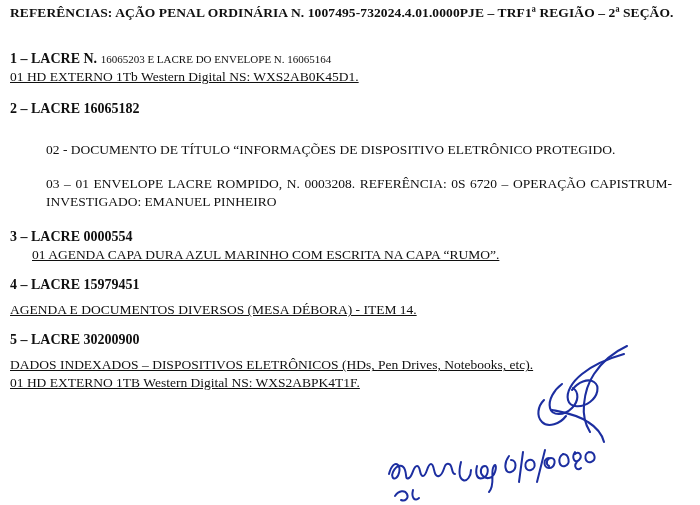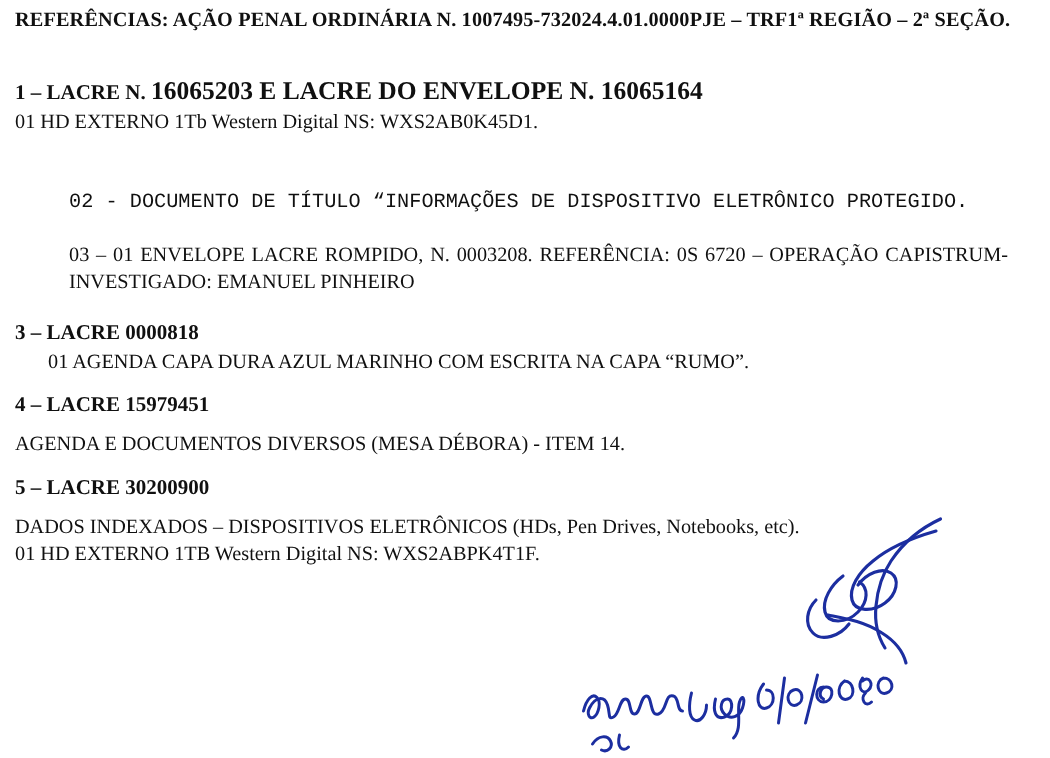--- a/index.html
+++ b/index.html
@@ -38,28 +38,29 @@
     font-size: 14px;
     line-height: 1.3;
     margin: 0;
     padding: 0;
   }
   .sec-title .num {
     font-weight: bold;
     text-align: center;
   }
   .sec-title .big {
-    font-size: 17px;
-    font-weight: bold;
+    font-size: 11px;
+    font-weight: normal;
   }
   .line {
     font-size: 13.5px;
     line-height: 1.32;
     margin: 0;
     padding: 0;
+    text-decoration: underline;
   }
   .indent {
     padding-left: 22px;
   }
   .sp-2 { height: 14px; }
   .sp-3 { height: 7px; }
   .sp-4 { height: 17px; }
   .sp-5 { height: 16px; }
   .sp-6 { height: 12px; }
   .block-item {
@@ -72,21 +73,20 @@
     text-justify: inter-word;
     padding-left: 36px;
     padding-right: 18px;
   }
   .item-wide-2 {
     display: block;
     text-align: justify;
     text-justify: inter-word;
     padding-left: 36px;
     padding-right: 8px;
-    font-family: Liberation Mono, monospace;
   }
   .sig {
     position: absolute;
     pointer-events: none;
   }
   .sig-1 {
     right: 58px;
     top: 338px;
     width: 110px;
     height: 110px;
@@ -113,31 +113,32 @@
     <div class="sec-title">
       <span class="num">1 – LACRE N.</span>
       <span class="big">16065203 E LACRE DO ENVELOPE N. 16065164</span>
     </div>
     <div class="line">01 HD EXTERNO 1Tb Western Digital NS: WXS2AB0K45D1.</div>
   </div>
 
   <div class="sp-2"></div>
 
   <div class="section">
+    <div class="sec-title">2 – LACRE 16065182</div>
     <div class="sp-3"></div>
     <div class="sp-5"></div>
     <div class="block-item item-wide-2">02 - DOCUMENTO DE TÍTULO “INFORMAÇÕES DE DISPOSITIVO ELETRÔNICO PROTEGIDO.</div>
     <div class="sp-5"></div>
     <div class="block-item item-wide">03 – 01 ENVELOPE LACRE ROMPIDO, N. 0003208. REFERÊNCIA: 0S 6720 – OPERAÇÃO CAPISTRUM- INVESTIGADO: EMANUEL PINHEIRO</div>
   </div>
 
   <div class="sp-4"></div>
 
   <div class="section">
-    <div class="sec-title">3 – LACRE 0000818</div>
+    <div class="sec-title">3 – LACRE 0000554</div>
     <div class="line indent">01 AGENDA CAPA DURA AZUL MARINHO COM ESCRITA NA CAPA “RUMO”.</div>
   </div>
 
   <div class="sp-6"></div>
 
   <div class="section">
     <div class="sec-title">4 – LACRE 15979451</div>
     <div class="sp-3"></div>
     <div class="line">AGENDA E DOCUMENTOS DIVERSOS (MESA DÉBORA) - ITEM 14.</div>
   </div>

